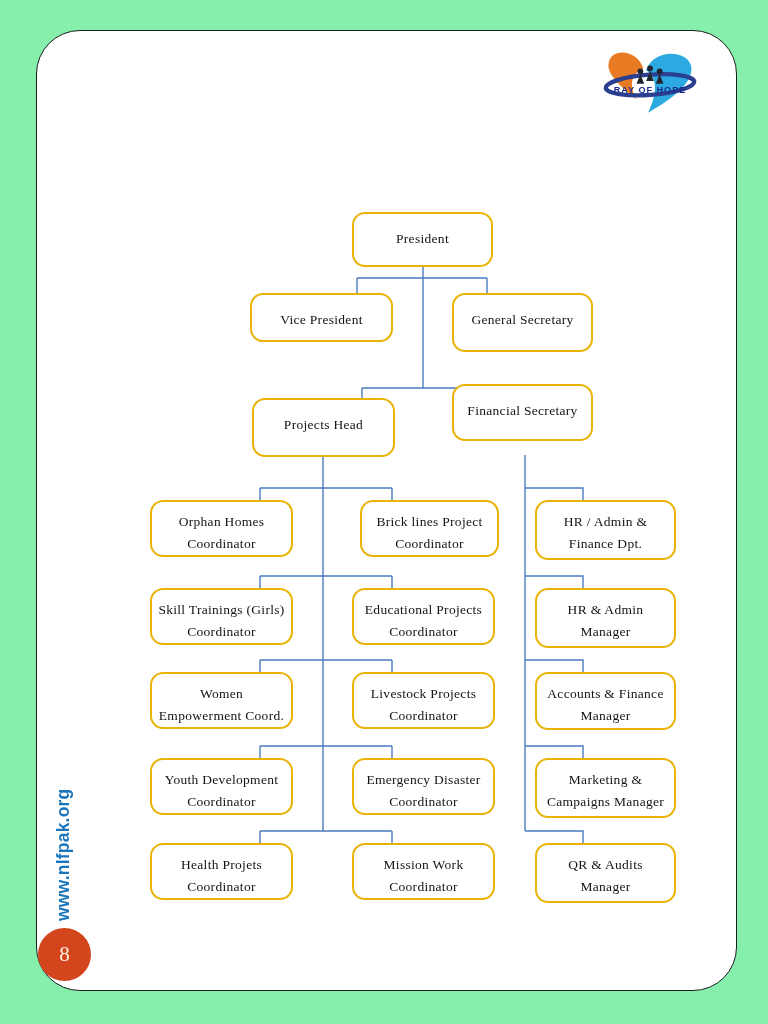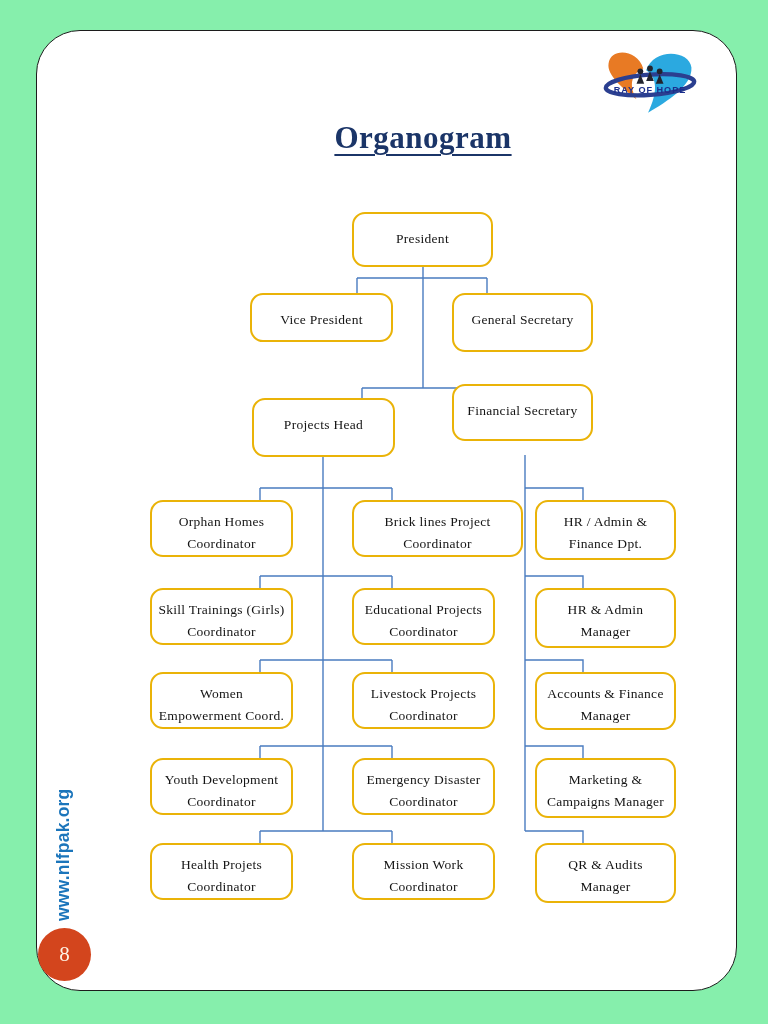--- a/index.html
+++ b/index.html
@@ -40,21 +40,20 @@
       <circle cx="45" cy="30" r="3"></circle>
         <path d="M41 43 L45 33 L49 43 Z"></path>
       <circle cx="55" cy="27" r="3"></circle>
         <path d="M51 40 L55 30 L59 40 Z"></path>
       <circle cx="65" cy="30" r="3"></circle>
         <path d="M61 43 L65 33 L69 43 Z"></path>
     </g>
     <text x="55" y="53" text-anchor="middle" font-family="Liberation Sans, sans-serif" font-size="9.5" font-weight="bold" fill="#1b2e8c" letter-spacing="1">RAY OF HOPE</text>
   </svg>
 
-  <div id="page-title">Organogram</div>
 
   <svg id="connectors" width="768" height="1024" viewBox="0 0 768 1024">
     <path fill="none" stroke="#4a7cc0" stroke-width="1.4" d="
       M423 267 L423 388
       M357 278 L487 278 M357 278 L357 293 M487 278 L487 293
       M362 388 L493 388 M362 388 L362 398 M493 388 L493 398
       M323 457 L323 831
       M260 488 L392 488 M260 488 L260 500 M392 488 L392 500
       M260 576 L392 576 M260 576 L260 588 M392 576 L392 588
       M260 660 L392 660 M260 660 L260 672 M392 660 L392 672
@@ -81,21 +80,21 @@
     <span class="l">General Secretary</span>
   </div>
   <div class="node mid" style="left:452px;top:384px;width:141px;height:57px">
     <span class="l">Financial Secretary</span>
   </div>
 
   <div class="node" style="left:150px;top:500px;width:143px;height:57px">
     <span class="l">Orphan Homes</span>
     <span class="l">Coordinator</span>
   </div>
-  <div class="node" style="left:352px;top:500px;width:171px;height:57px">
+  <div class="node" style="left:360px;top:500px;width:139px;height:57px">
     <span class="l">Brick lines Project</span>
     <span class="l">Coordinator</span>
   </div>
 
   <div class="node" style="left:150px;top:588px;width:143px;height:57px">
     <span class="l">Skill Trainings (Girls)</span>
     <span class="l">Coordinator</span>
   </div>
   <div class="node" style="left:352px;top:588px;width:143px;height:57px">
     <span class="l">Educational Projects</span>

